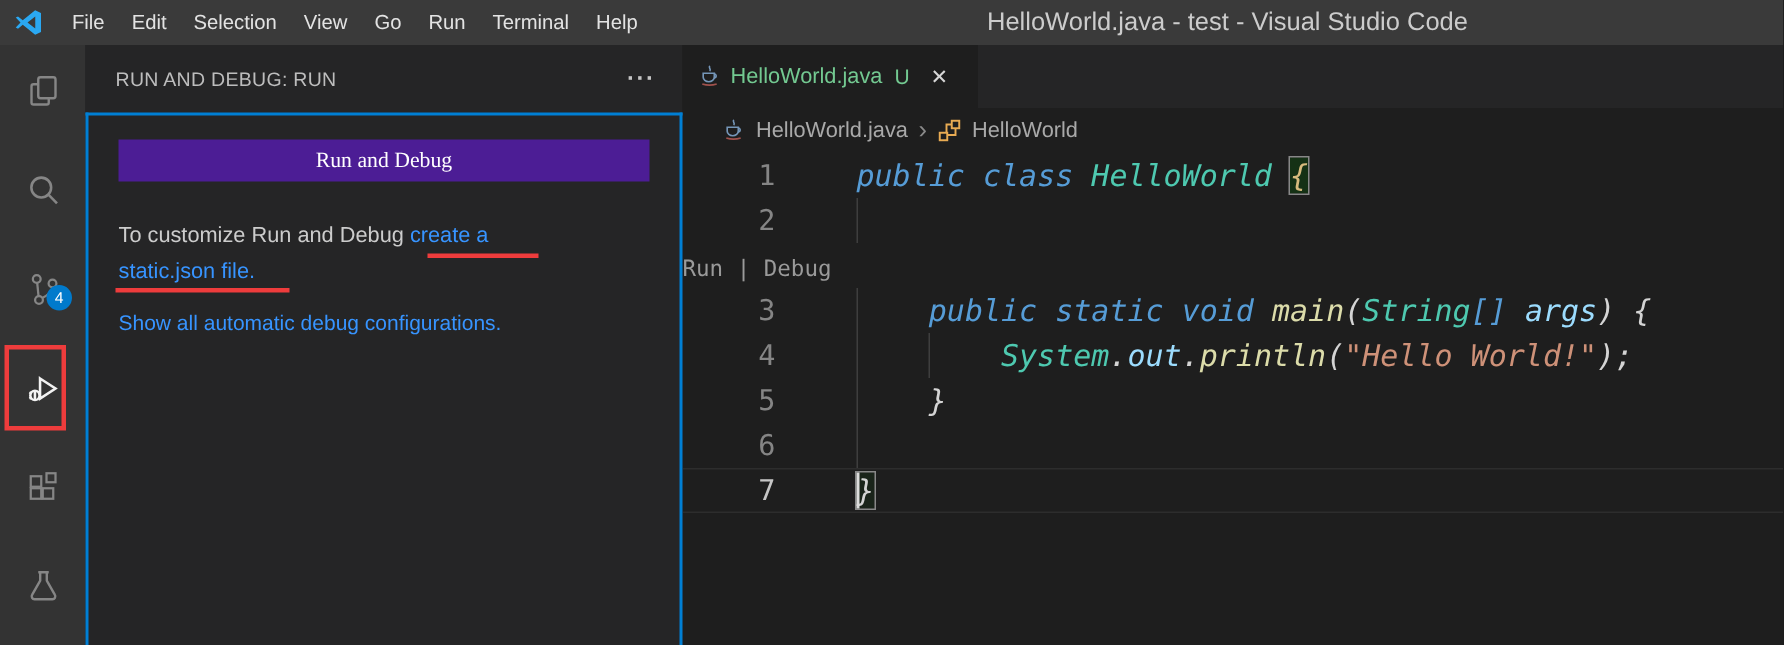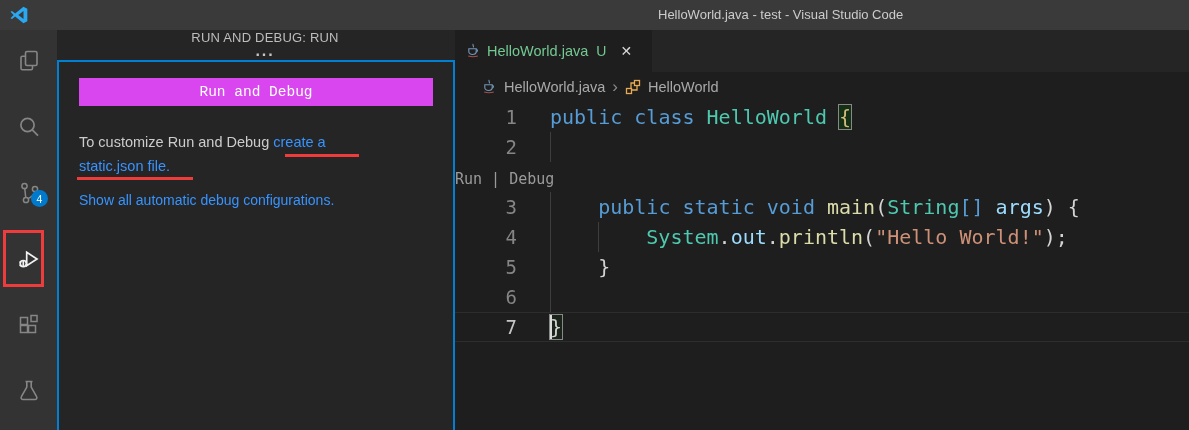--- a/index.html
+++ b/index.html
@@ -6,38 +6,38 @@
   html,body { background:#1e1e1e; }
   #app {
     position:relative; width:1189px; height:430px; overflow:hidden;
     font-family:"Liberation Sans", sans-serif; user-select:none;
     background:#1e1e1e;
   }
   
   .titlebar { height:30px; background:#3a3a3a; display:flex; align-items:center; position:relative; }
   .logo { width:20px; height:20px; margin:0 10px 0 9px; display:flex; align-items:center; }
   .menu-item { height:30px; line-height:30px; padding:0 9px; font-size:13.5px; color:#e3e3e3; cursor:default; }
-  .window-title { position:absolute; left:658px; top:0; height:32px; line-height:30px; font-size:13px; color:#cccccc; white-space:nowrap; }
+  .window-title { position:absolute; left:658px; top:0; height:32px; line-height:30px; font-size:17px; color:#cccccc; white-space:nowrap; }
   
   .main { display:flex; height:400px; }
   
   .activitybar { width:57px; background:#333333; display:flex; flex-direction:column; padding-top:2px; flex:none; }
   .ab-item { height:58px; margin-bottom:8px; position:relative; display:flex; align-items:center; justify-content:center; color:#868686; cursor:pointer; }
   .ab-item.active { color:#f2f2f2; }
   .ab-badge { position:absolute; right:9px; top:26px; min-width:17px; height:17px; padding:0 2px; border-radius:9px;
     background:#007acc; color:#fff; font-size:10.5px; display:flex; align-items:center; justify-content:center; }
   .annot-box { position:absolute; left:3px; top:0; width:41px; height:57px; border:3px solid #ee3c3c; pointer-events:none; }
   
   .sidebar { width:398px; background:#252526; display:flex; flex-direction:column; flex:none; }
-  .sidebar-header { height:30px; display:flex; align-items:center; justify-content:space-between; padding:0 18px 0 36px;flex-direction:column; }
+  .sidebar-header { height:45px; display:flex; align-items:center; justify-content:space-between; padding:0 18px 0 20px; }
   .sidebar-title { font-size:13px; color:#bdbdbd; letter-spacing:.2px; }
   .more-btn { color:#c5c5c5; font-size:16px; font-weight:bold; letter-spacing:1px; cursor:pointer; line-height:10px; }
   .sidebar-body { flex:1; position:relative; border:2px solid #007fd4; border-bottom:none; padding:16px 20px 0 20px; }
-  .run-btn { display:block; width:100%; height:28px; background:#d946ef; border:none; color:#ffffff; font-size:14.5px;
-    font-family:Liberation Mono, monospace; cursor:pointer; }
+  .run-btn { display:block; width:100%; height:28px; background:#4c1d95; border:none; color:#ffffff; font-size:14.5px;
+    font-family:Liberation Serif, serif; cursor:pointer; }
   .customize { margin-top:24px; font-size:14.5px; line-height:24px; color:#cccccc; }
   .customize a, .showall { color:#3794ff; text-decoration:none; cursor:pointer; }
   .showall { display:inline-block; margin-top:14px; font-size:14px; }
   .red-underline { position:absolute; height:3px; background:#ee3c3c; pointer-events:none; }
   .ru-1 { left:226px; top:92px; width:74px; }
   .ru-2 { left:18px; top:115px; width:116px; }
   
   .editor { flex:1; background:#1e1e1e; display:flex; flex-direction:column; overflow:hidden; }
   .tabbar { height:42px; background:#252526; display:flex; flex:none; }
   .tab { width:197px; background:#1e1e1e; display:flex; align-items:center; padding:0 8px 0 10px; gap:6px; cursor:pointer; }
@@ -45,21 +45,21 @@
   .tab-badge { color:#73c991; font-size:14px; margin-left:2px; }
   .tab-close { color:#d7d7d7; font-size:14px; margin-left:8px; cursor:pointer; }
   .breadcrumb { height:30px; display:flex; align-items:center; padding-left:26px; gap:7px; font-size:14.5px; color:#a9a9a9; flex:none; }
   .bc-sep { color:#8a8a8a; font-size:17px; line-height:14px; }
   .bc-item { cursor:pointer; }
   .code { font-family:"DejaVu Sans Mono", monospace; font-size:20px; color:#d4d4d4; }
   .line { display:flex; height:30px; line-height:30px; }
   .line.current { box-shadow: inset 0 1px 0 #2d2d2d, inset 0 -1px 0 #2d2d2d; }
   .ln { flex:none; width:62px; text-align:right; color:#858585; font-size:19px; cursor:pointer; }
   .line.current .ln { color:#c6c6c6; }
-  .lc { margin-left:33px; white-space:pre; position:relative; height:30px; }
+  .lc { margin-left:54px; white-space:pre; position:relative; height:30px;font-style:italic; }
   .guide { position:absolute; top:0; bottom:0; width:1px; background:#3e3e3e; }
   .tk-kw { color:#569cd6; } .tk-type { color:#4ec9b0; } .tk-fn { color:#dcdcaa;text-align:center; }
   .tk-var { color:#9cdcfe;text-align:center; } .tk-str { color:#ce9178; } .tk-plain { color:#d4d4d4; }
   .bm-open { outline:1px solid #888888; background:rgba(0,100,0,.28); color:#d7ba7d; }
   .bm-close { outline:1px solid #888888; background:rgba(0,100,0,.10); }
   .cursor { position:absolute; left:0; top:3px; width:2px; height:24px; background:#dcdcdc; }
   .codelens { height:30px; line-height:34px; font-size:15px; color:#9a9a9a; }
   .codelens span.cl-link { cursor:pointer; }
   svg { display:block; }
 </style>
@@ -68,20 +68,30 @@
 
 <div id="app">
 
   <div class="titlebar">
     <span class="logo">
       <svg viewBox="0 0 24 24" width="20" height="20">
           <path fill="#2aa8f2" fill-rule="evenodd" d="M17.3 2.2 L22 4.4 V19.6 L17.3 21.8 L7.4 13.8 L3.6 16.9 L1.8 16 L5.6 12 L1.8 8 L3.6 7.1 L7.4 10.2 Z
            M17.4 7.2 L11.2 12 L17.4 16.8 Z"></path>
         </svg>
     </span>
+    <div class="menubar" style="display:flex;">
+        <div class="menu-item">File</div>
+        <div class="menu-item">Edit</div>
+        <div class="menu-item">Selection</div>
+        <div class="menu-item">View</div>
+        <div class="menu-item">Go</div>
+        <div class="menu-item">Run</div>
+        <div class="menu-item">Terminal</div>
+        <div class="menu-item">Help</div>
+      </div>
     <div class="window-title">HelloWorld.java - test - Visual Studio Code</div>
   </div>
 
   <div class="main">
     <div class="activitybar">
         <div class="ab-item">
           <span>
             <svg viewBox="0 0 26 26" width="26" height="26" fill="none" stroke="currentColor" stroke-width="1.6">
               <rect x="9.5" y="3.5" width="11.5" height="14" rx="1.5"></rect>
               <path d="M16.5 17.5v2.8a1.4 1.4 0 0 1-1.4 1.4H6.4A1.4 1.4 0 0 1 5 20.3V9.6a1.4 1.4 0 0 1 1.4-1.4h3.1"></path>

